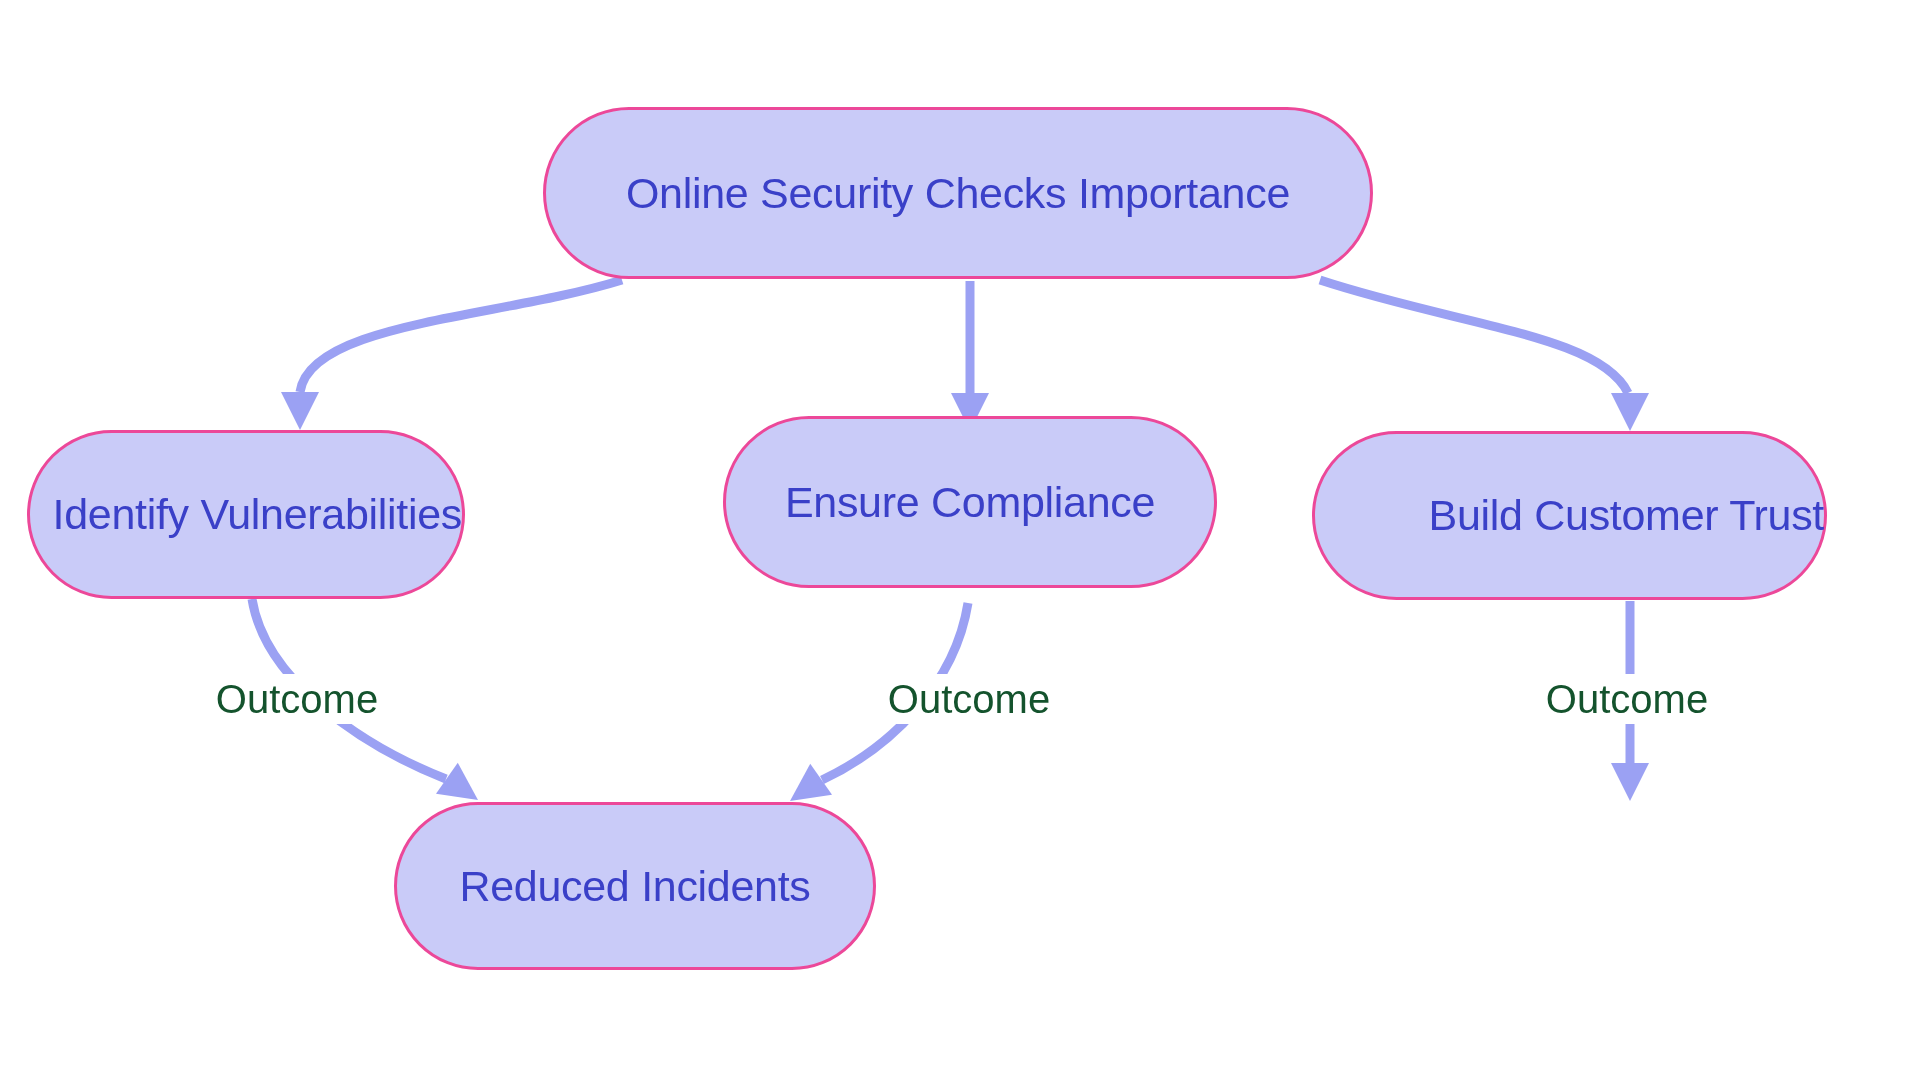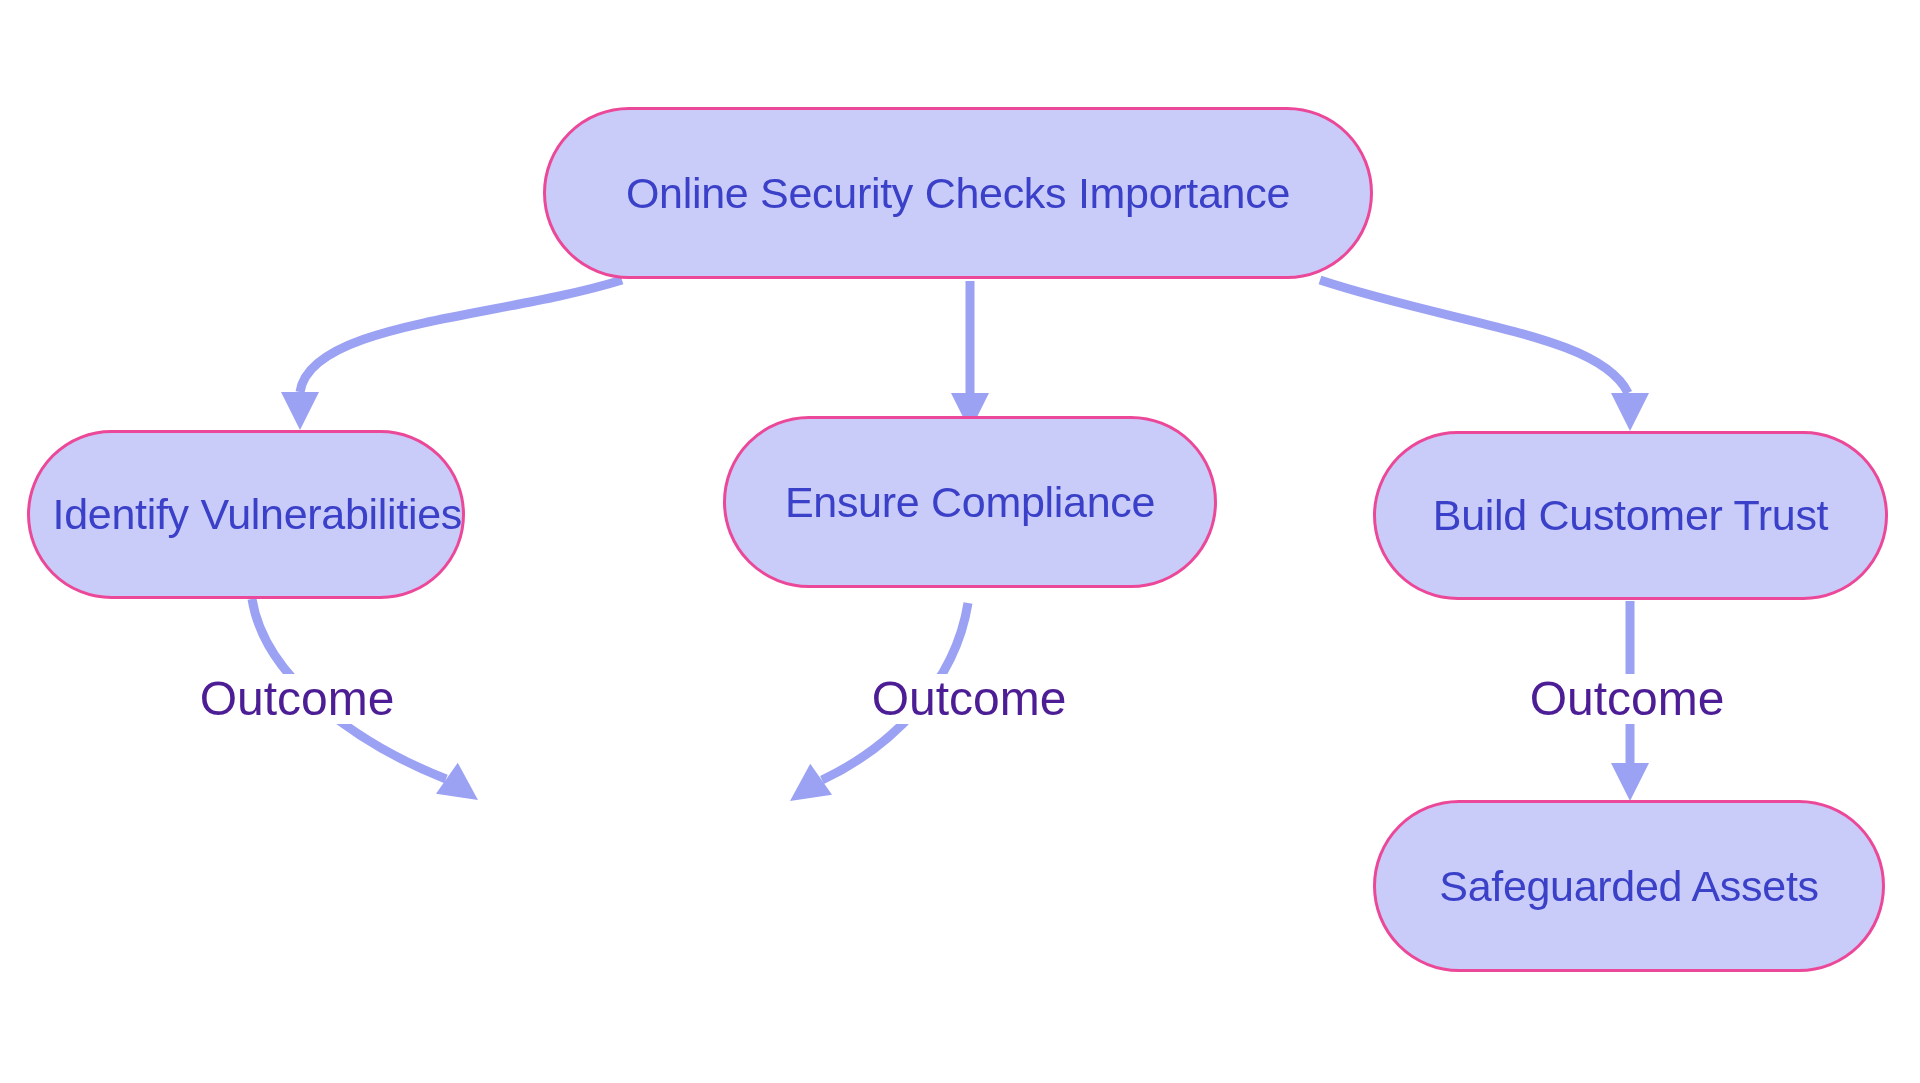--- a/index.html
+++ b/index.html
@@ -31,22 +31,22 @@
   }
   .arrowhead {
     fill: #9ba1f3;
     stroke: none;
   }
   .edge-label {
     position: absolute;
     z-index: 2;
     transform: translate(-50%, -50%);
     background: #ffffff;
-    color: #4c1d95;
-    font-size: 48px;
+    color: #14532d;
+    font-size: 40px;
     line-height: 48px;
     padding: 1px 8px;
     white-space: nowrap;
   }
   .node {
     position: absolute;
     z-index: 3;
     box-sizing: border-box;
     background: #c9cbf8;
     border: 3px solid #ec4899;
@@ -56,21 +56,21 @@
     letter-spacing: -0.3px;
     display: flex;
     align-items: center;
     justify-content: center;
     text-align: center;
     white-space: nowrap;
   }
   .node-root       { left: 543px;  top: 107px; width: 830px; height: 172px; }
   .node-identify   { left: 27px;   top: 430px; width: 438px; height: 169px; justify-content: flex-end; }
   .node-compliance { left: 723px;  top: 416px; width: 494px; height: 172px; }
-  .node-trust      { left: 1373px; top: 431px; width: 515px; height: 169px; }
+  .node-trust      { left: 1312px; top: 431px; width: 515px; height: 169px; justify-content: flex-end; }
   .node-incidents  { left: 394px;  top: 802px; width: 482px; height: 168px; }
   .node-assets     { left: 1373px; top: 800px; width: 512px; height: 172px; }
   .label-outcome-1 { left: 297px;  top: 699px; }
   .label-outcome-2 { left: 969px;  top: 699px; }
   .label-outcome-3 { left: 1627px; top: 699px; }
 </style>
 </head>
 <body>
 
 <div class="canvas">
@@ -105,17 +105,17 @@
   </div>
   <div class="node node-identify">
     <span>Identify Vulnerabilities</span>
   </div>
   <div class="node node-compliance">
     <span>Ensure Compliance</span>
   </div>
   <div class="node node-trust">
     <span>Build Customer Trust</span>
   </div>
-  <div class="node node-assets">
-    <span>Safeguarded Assets</span>
+  <div class="node node-incidents">
+    <span>Reduced Incidents</span>
   </div>
 
 </div>
 
 </body></html>

